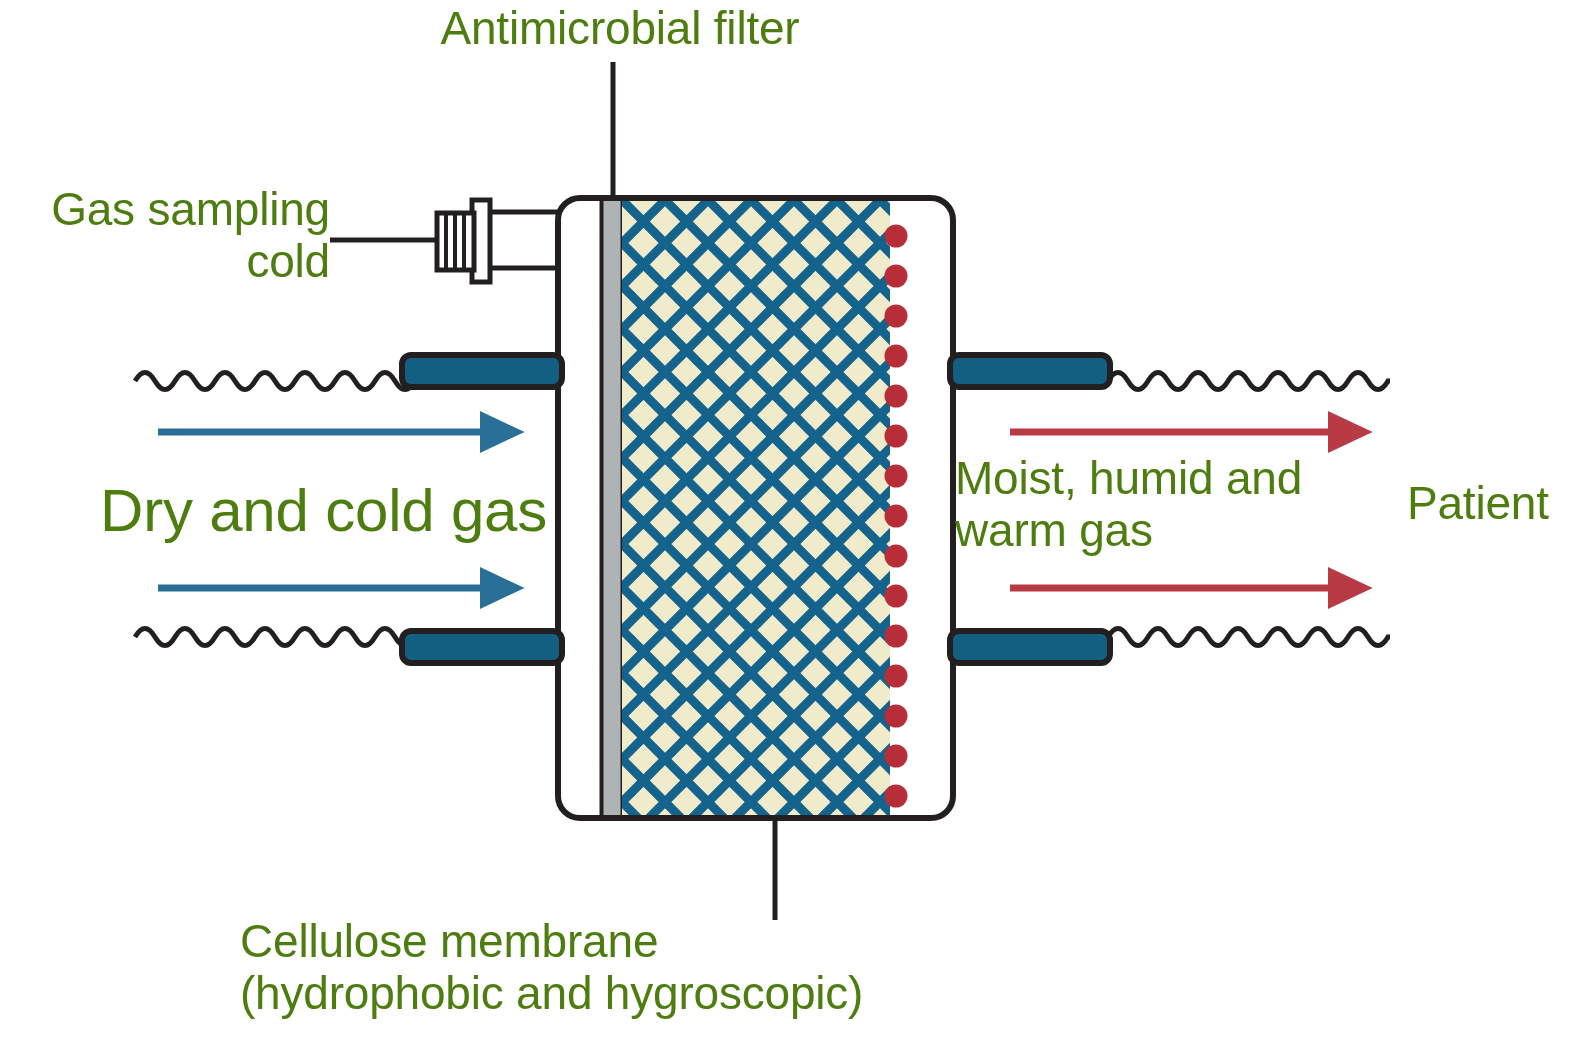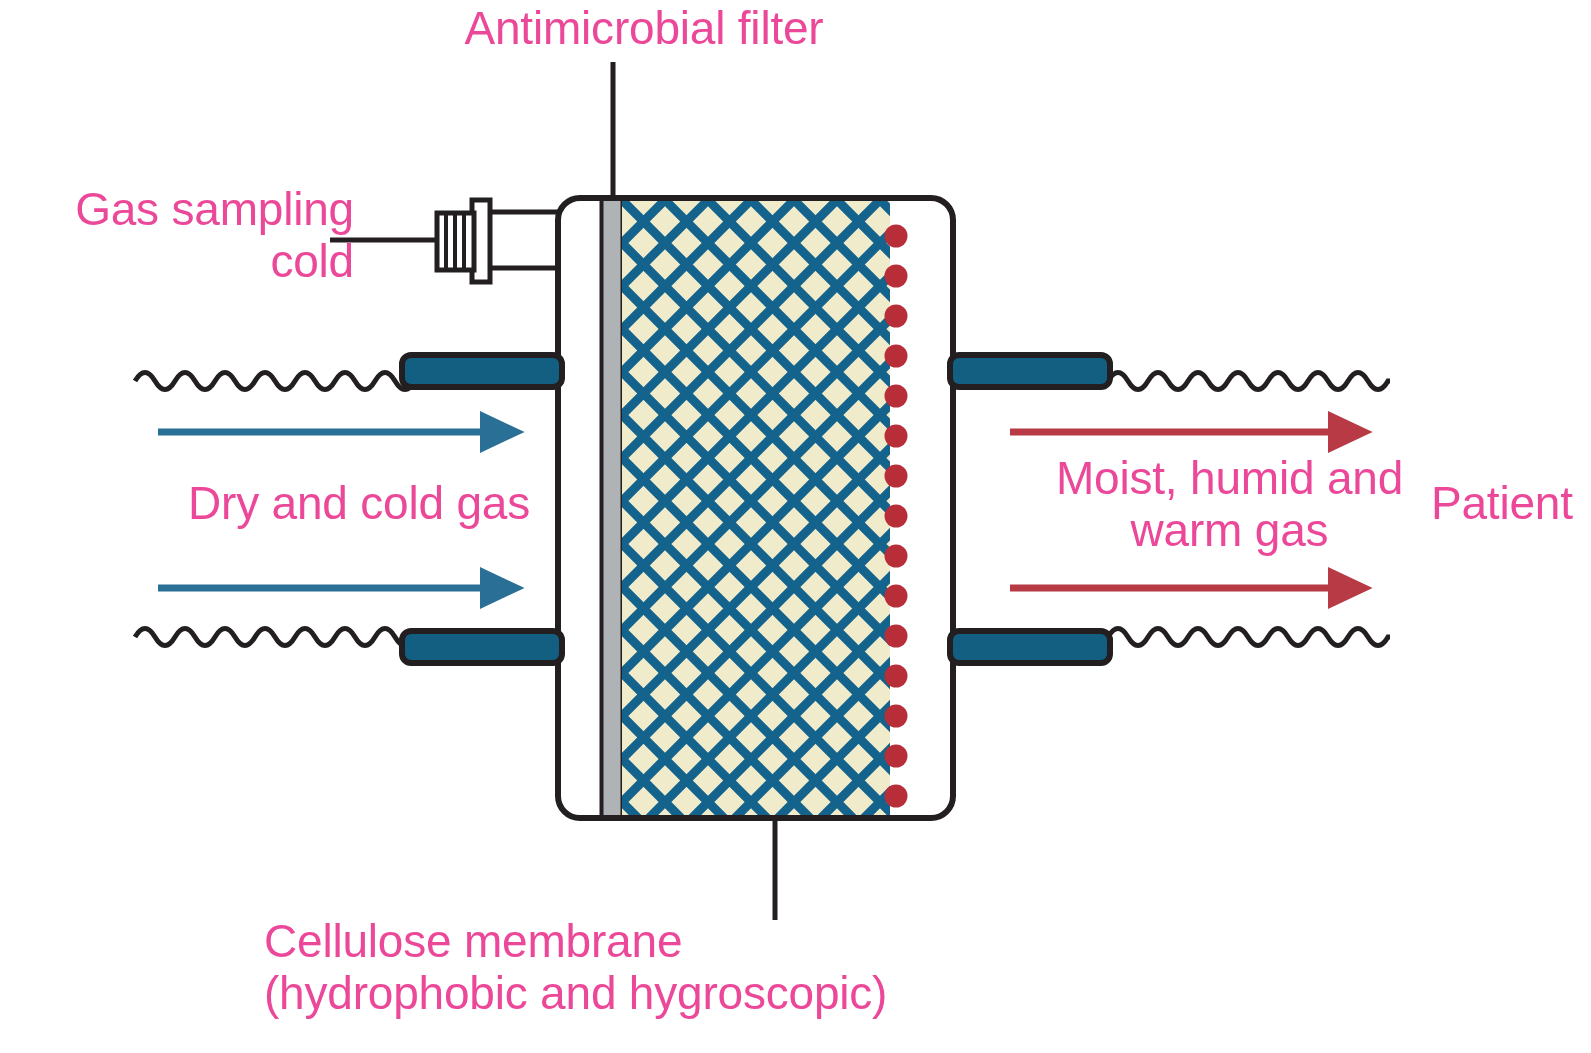--- a/index.html
+++ b/index.html
@@ -18,46 +18,44 @@
     background: #ffffff;
     overflow: hidden;
   }
   #stage svg {
     position: absolute;
     top: 0;
     left: 0;
   }
   .dlabel {
     position: absolute;
-    color: #ec4899;
+    color: #4d7c0f;
     font-family: "Liberation Sans", sans-serif;
     font-weight: 400;
     line-height: 1.14;
     white-space: pre;
     letter-spacing: -0.2px;
-    margin-left: 24px;
   }
   #lbl-antimicrobial {
     left: 0px; top: 2px; width: 1240px;
     text-align: center;
     font-size: 46px;
   }
   #lbl-gasport {
     left: 0px; top: 183px; width: 330px;
     text-align: right;
     font-size: 46px;
   }
   #lbl-dry {
     left: 100px; top: 477px; width: 470px;
-    text-align: center;
-    font-size: 46px;
+    text-align: left;
+    font-size: 60px;
   }
   #lbl-moist {
-    left: 993px; top: 452px; width: 425px;
-    text-align: center;
+    left: 955px; top: 452px; width: 425px;
     font-size: 46px;
   }
   #lbl-patient {
     left: 1407px; top: 477px; width: 200px;
     text-align: left;
     font-size: 46px;
   }
   #lbl-cellulose {
     left: 240px; top: 915px; width: 1070px;
     text-align: left;

